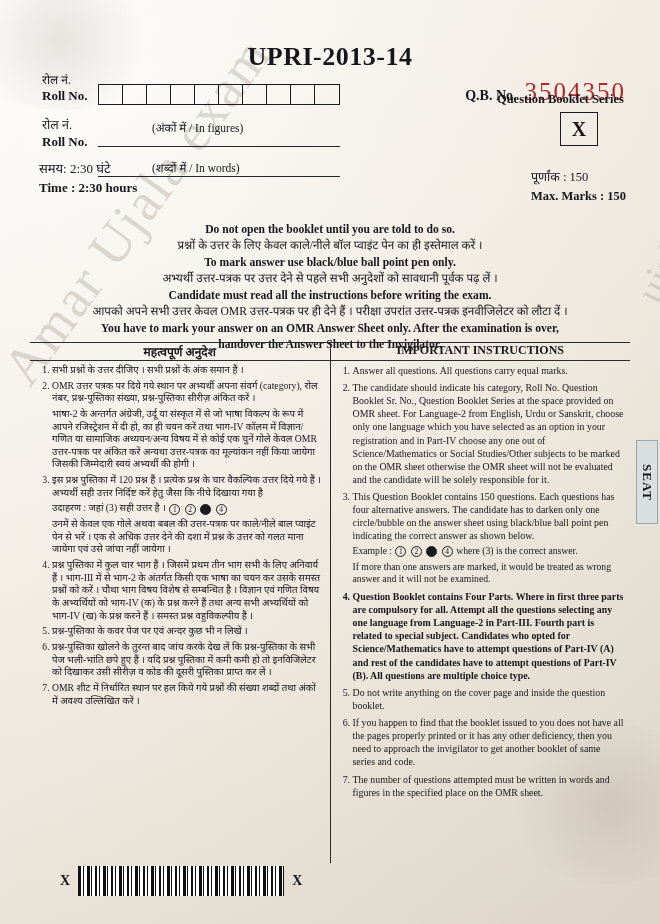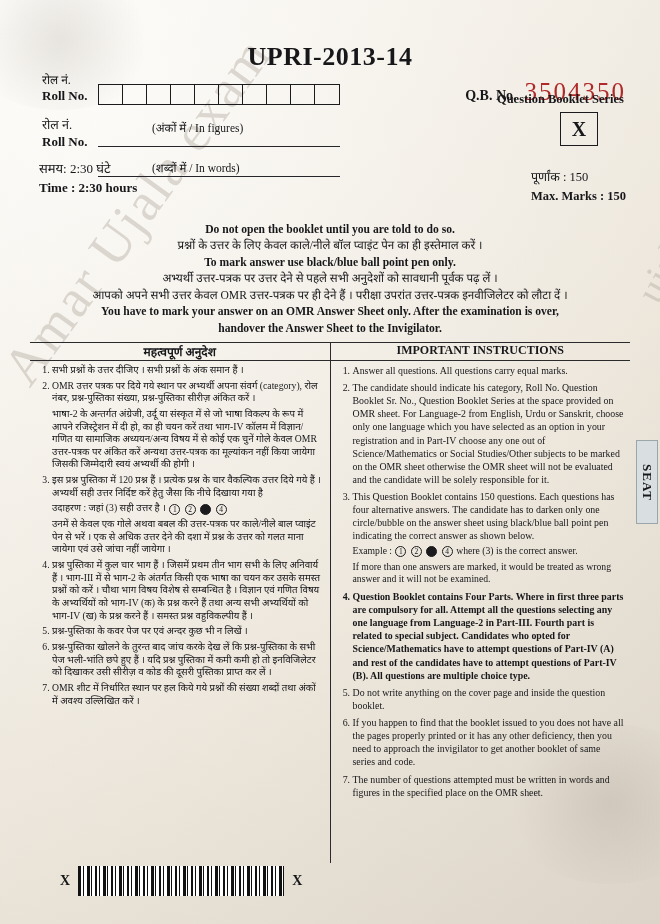--- a/index.html
+++ b/index.html
@@ -340,20 +340,21 @@
   <div class="marks-block">
     <div>पूर्णांक : 150</div>
     <div class="en">Max. Marks : 150</div>
   </div>
 
   <div class="warn-block">
     <div class="bold">Do not open the booklet until you are told to do so.</div>
     <div>प्रश्नों के उत्तर के लिए केवल काले/नीले बॉल प्वाइंट पेन का ही इस्तेमाल करें ।</div>
     <div class="bold">To mark answer use black/blue ball point pen only.</div>
     <div>अभ्यर्थी उत्तर-पत्रक पर उत्तर देने से पहले सभी अनुदेशों को सावधानी पूर्वक पढ़ लें ।</div>
+    <div class="bold">Candidate must read all the instructions before writing the exam.</div>
     <div>आपको अपने सभी उत्तर केवल OMR उत्तर-पत्रक पर ही देने हैं । परीक्षा उपरांत उत्तर-पत्रक इनवीजिलेटर को लौटा दें ।</div>
     <div class="bold">You have to mark your answer on an OMR Answer Sheet only. After the examination is over,</div>
     <div class="bold">handover the Answer Sheet to the Invigilator.</div>
   </div>
 
   <div class="cols">
     <div class="col-head">
       <div class="ch">महत्वपूर्ण अनुदेश</div>
       <div class="ch">IMPORTANT INSTRUCTIONS</div>
     </div>

